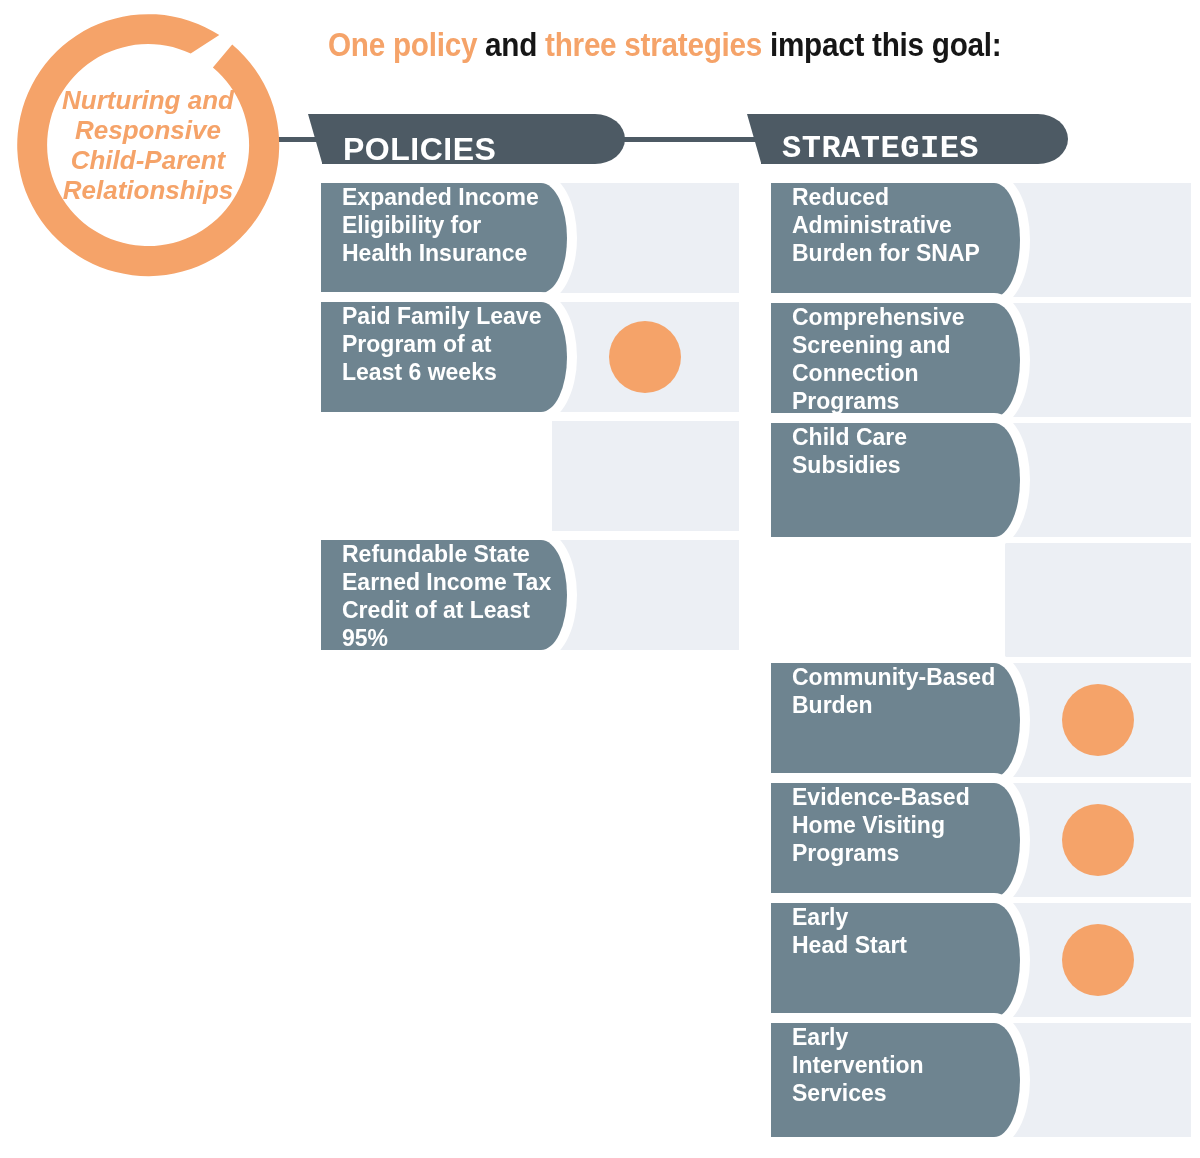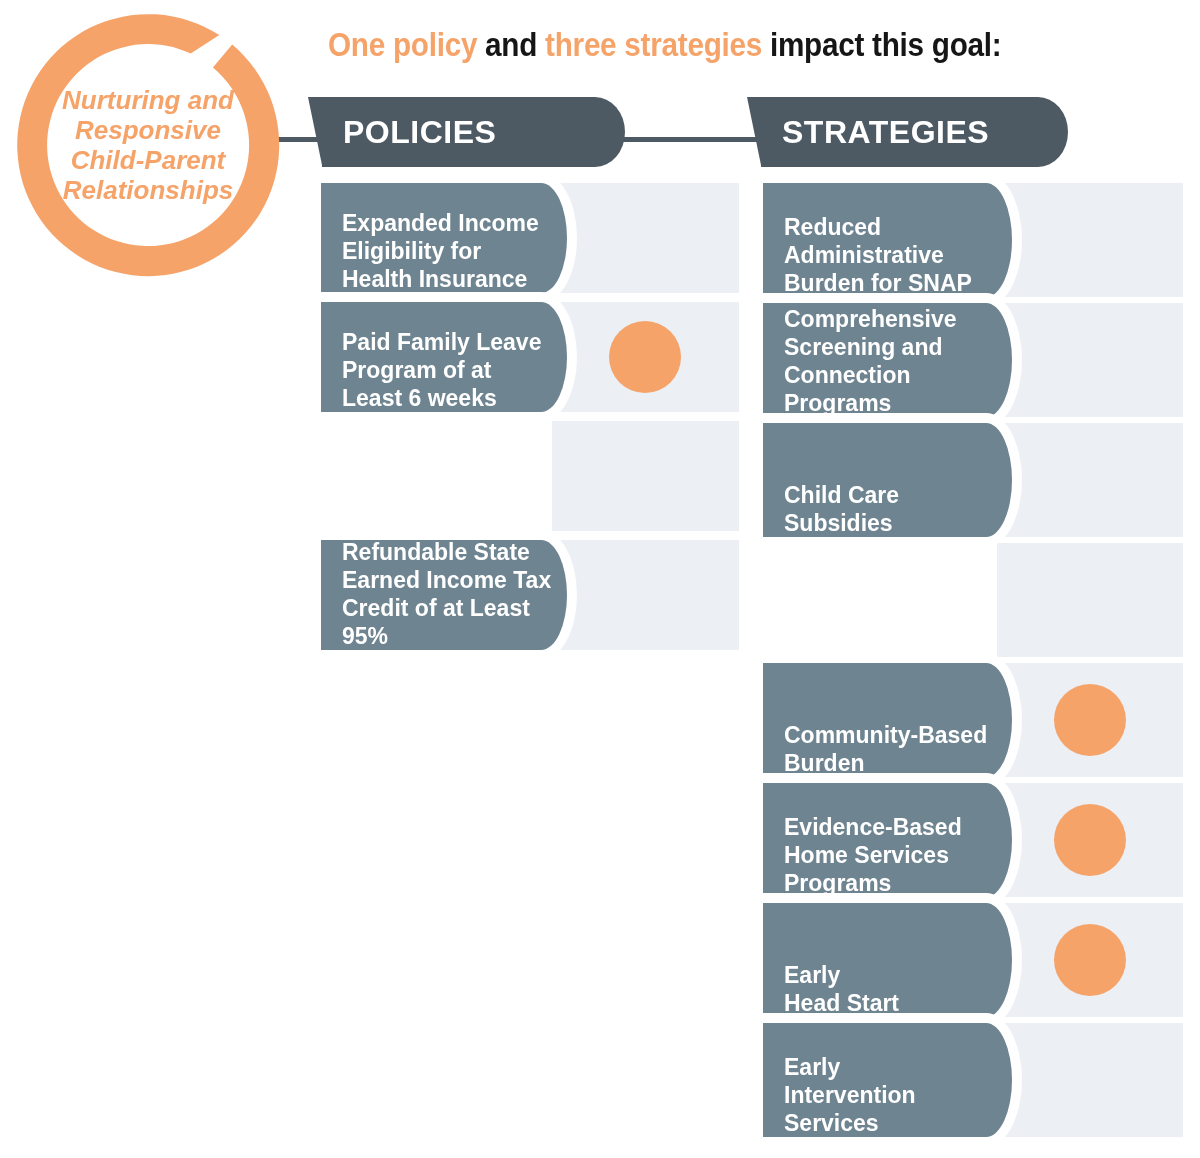--- a/index.html
+++ b/index.html
@@ -27,48 +27,48 @@
   }
   
   .title{
     position:absolute;left:328px;top:26px;z-index:1;font-size:33px;font-weight:700;
     white-space:nowrap;transform:scaleX(.9);transform-origin:left center;
     color:var(--title_dark,#161616);letter-spacing:-.3px;
   }
   .title .t-orange{color:var(--accent,#F5A369);}
   .title .t-dark{color:var(--title_dark,#161616);}
   
-  .hdr{position:absolute;top:97px;height:70px;z-index:2;}
+  .hdr{position:absolute;top:114px;height:50px;z-index:2;}
   .hdr-slant{position:absolute;left:0;top:0;width:40px;height:100%;
     background:var(--slate_dark,#4D5A64);
     clip-path:polygon(0 0,100% 0,100% 100%,36% 100%);}
   .hdr-main{position:absolute;left:14px;top:0;bottom:0;
     background:var(--slate_dark,#4D5A64);
     border-radius:0 30px 30px 0 / 0 50% 50% 0;}
   .hdr-label{position:absolute;left:35px;top:0;height:70px;line-height:70px;
     color:var(--text_light,#fff);font-size:32px;font-weight:700;letter-spacing:.5px;z-index:1;}
   #policies-header{left:308px;width:317px;}
   #policies-header .hdr-main{width:303px;}
-  #strategies-header{left:747px;width:321px;}
+  #strategies-header{left:747px;width:321px;font-family:Liberation Mono, monospace;}
   #strategies-header .hdr-main{width:307px;}
   
   .col{position:absolute;display:flex;flex-direction:column;z-index:1;}
   #policies-col{left:321px;top:183px;width:418px;gap:9px;}
   #strategies-col{left:763px;top:183px;width:420px;gap:6px;}
   .row{position:relative;}
   #policies-col .row{height:110px;}
-  #strategies-col .row{height:114px;}
+  #strategies-col .row{height:114px;margin-left:8px;}
   .row-light{position:absolute;top:0;bottom:0;background:var(--row_light,#ECEFF4);z-index:0;}
   #policies-col .row-light{left:231px;width:187px;}
   #strategies-col .row-light{left:234px;width:186px;}
   .row-dark{position:absolute;top:0;bottom:0;left:0;
     background:var(--slate_mid,#6E8490);
     border-radius:0 26px 26px 0 / 0 50% 50% 0;
     box-shadow:0 0 0 10px #fff;z-index:1;
-    display:flex;align-items:flex-end;}
+    display:flex;align-items:flex-start;}
   #policies-col .row-dark{width:246px;}
   #strategies-col .row-dark{width:249px;}
   .row-label{padding-left:21px;color:var(--text_light,#fff);
     font-size:23px;line-height:28px;font-weight:700;white-space:pre-line;}
   .dot{position:absolute;width:72px;height:72px;border-radius:50%;
     background:var(--accent,#F5A369);z-index:2;}
   #policies-col .dot{left:288px;top:19px;}
   #strategies-col .dot{left:291px;top:21px;}
 </style>
 </head>
@@ -170,21 +170,21 @@
       <div class="row-dark">
         <span class="row-label">Community-Based
 Burden</span>
       </div>
       <span class="dot"></span>
     </div>
     <div class="row">
       <div class="row-light"></div>
       <div class="row-dark">
         <span class="row-label">Evidence-Based
-Home Services
+Home Visiting
 Programs</span>
       </div>
       <span class="dot"></span>
     </div>
     <div class="row">
       <div class="row-light"></div>
       <div class="row-dark">
         <span class="row-label">Early
 Head Start</span>
       </div>

